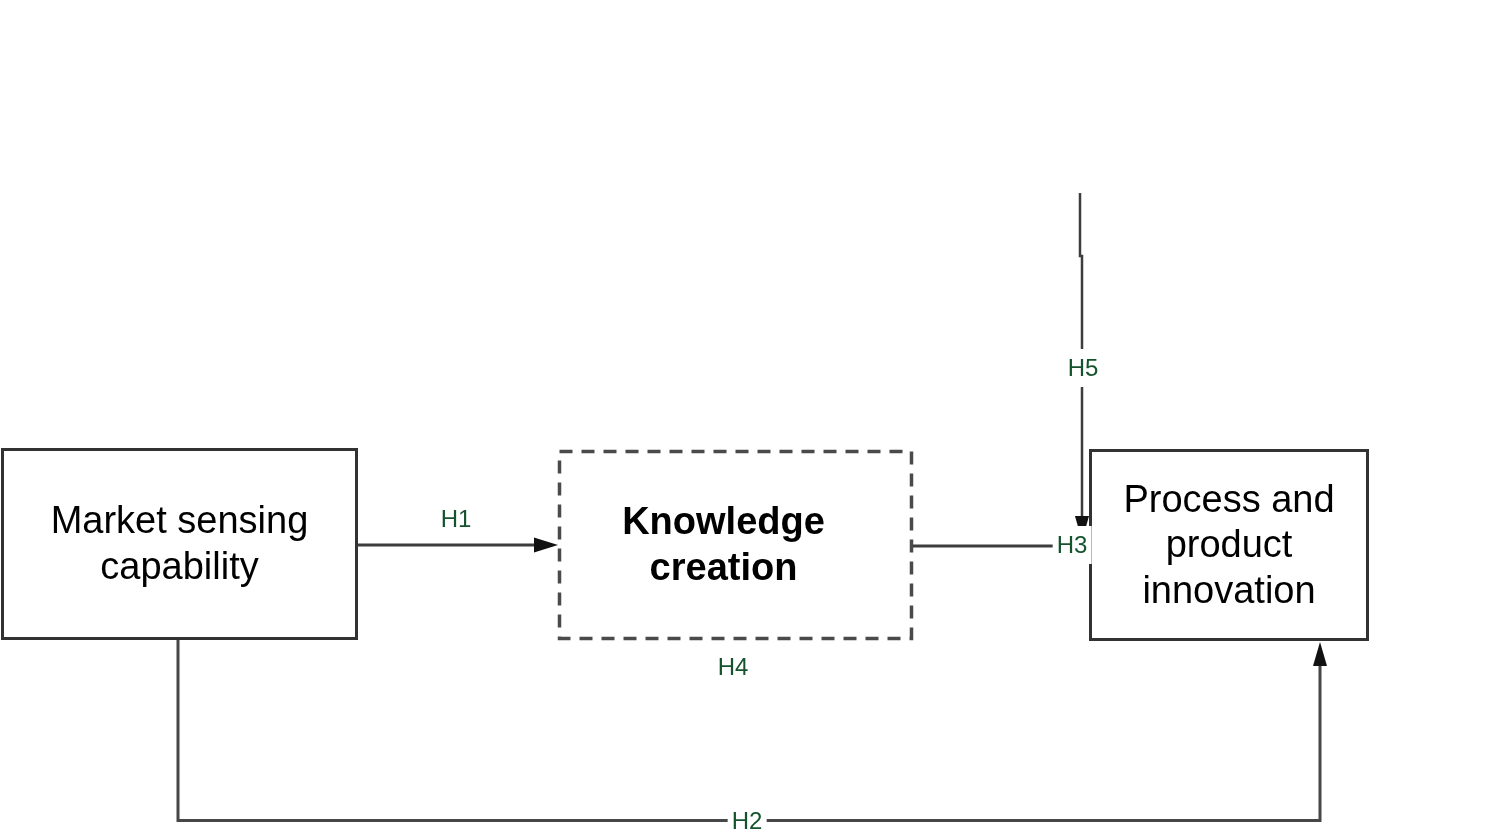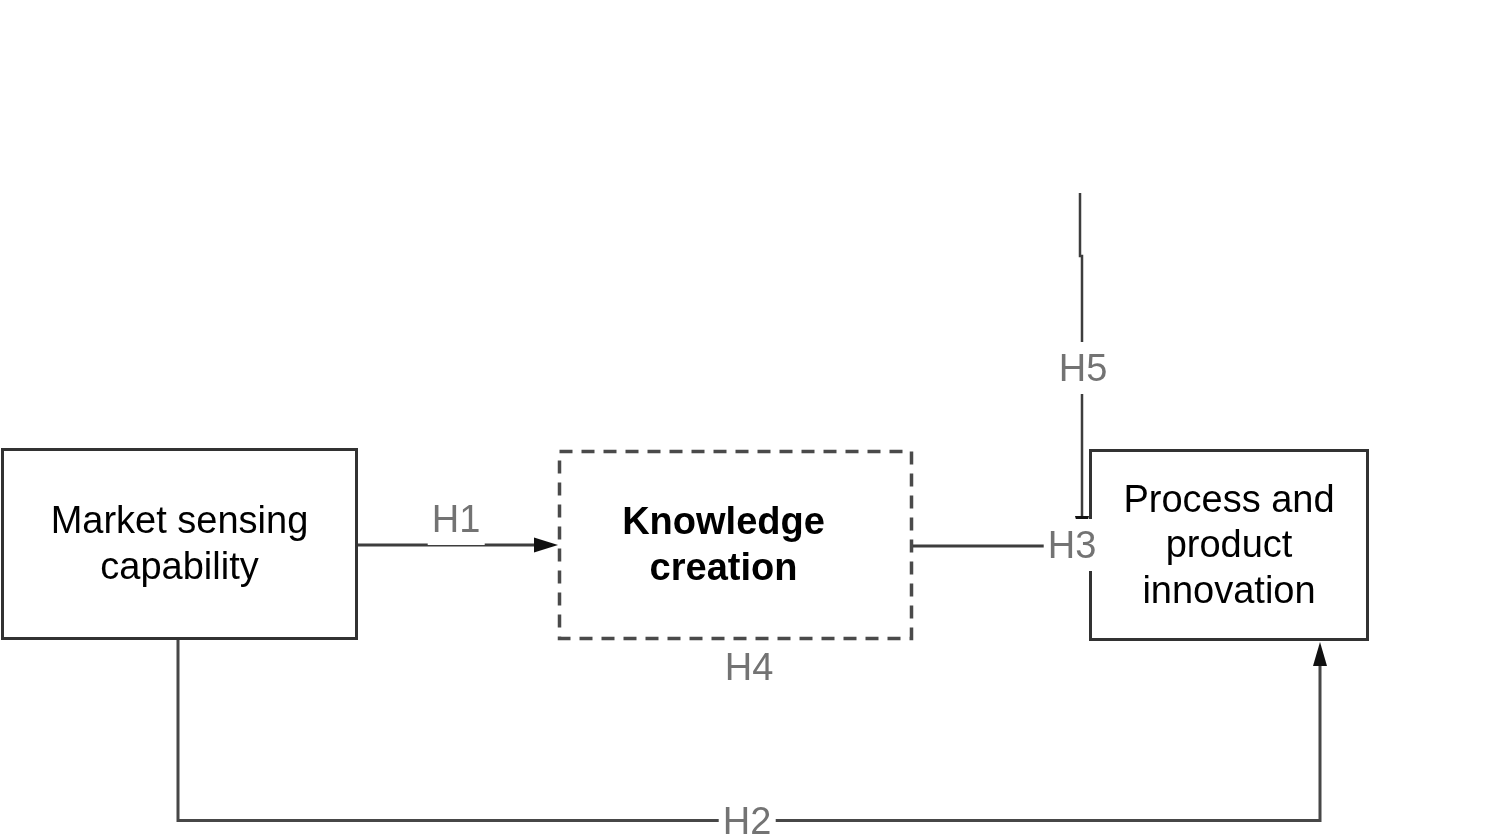--- a/index.html
+++ b/index.html
@@ -45,31 +45,31 @@
   }
   #box-seo { left: 902px; top: 3px;   width: 356px; height: 190px; }
   #box-msc { left: 1px;   top: 448px; width: 357px; height: 192px; }
   #box-kc  { left: 546px; top: 450px; width: 355px; height: 190px; font-weight: bold; }
   #box-ppi { left: 1089px; top: 449px; width: 280px; height: 192px; }
 
   .edge-label {
     position: absolute;
     transform: translate(-50%, -50%);
     background: #ffffff;
-    color: #737373;
-    font-size: 38px;
+    color: #14532d;
+    font-size: 24px;
     line-height: 1;
     padding: 7px 4px;
     z-index: 3;
     white-space: nowrap;
   }
   #label-h1 { left: 456px;  top: 519px; }
   #label-h2 { left: 747px;  top: 821px; }
   #label-h3 { left: 1027px; top: 545px; margin-left: 45px; }
-  #label-h4 { left: 733px;  top: 667px; background: transparent; margin-left: 16px; }
+  #label-h4 { left: 733px;  top: 667px; background: transparent; }
   #label-h5 { left: 1083px; top: 368px; }
 </style>
 </head>
 <body>
 
 <div class="canvas">
 
   <svg class="edges-svg" viewBox="0 0 1505 840" aria-hidden="true">
 
     <rect x="559.5" y="451.5" width="352" height="187" fill="none" stroke="#4a4a4a" stroke-width="3.5" stroke-dasharray="13 9"></rect>

